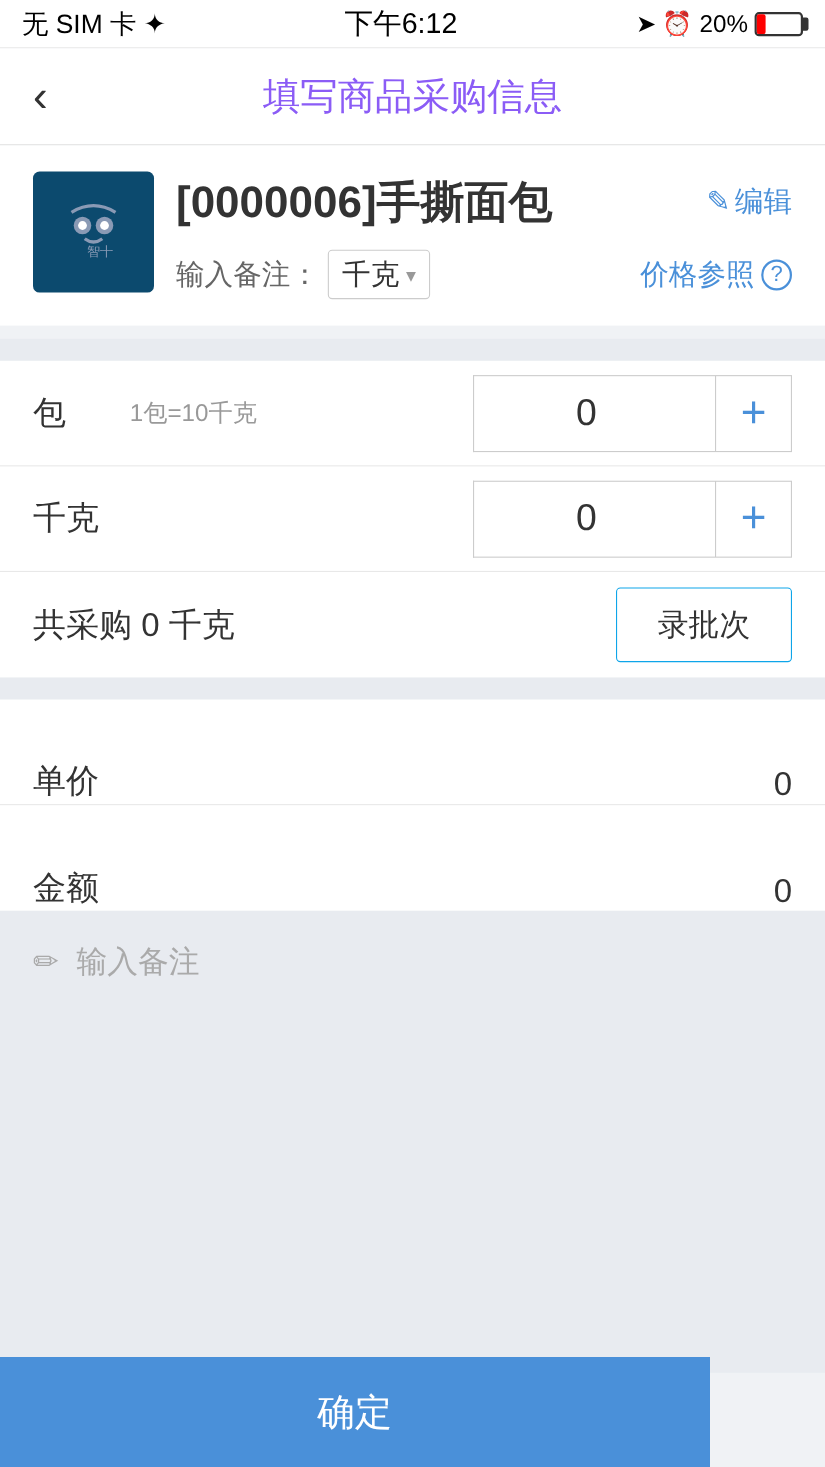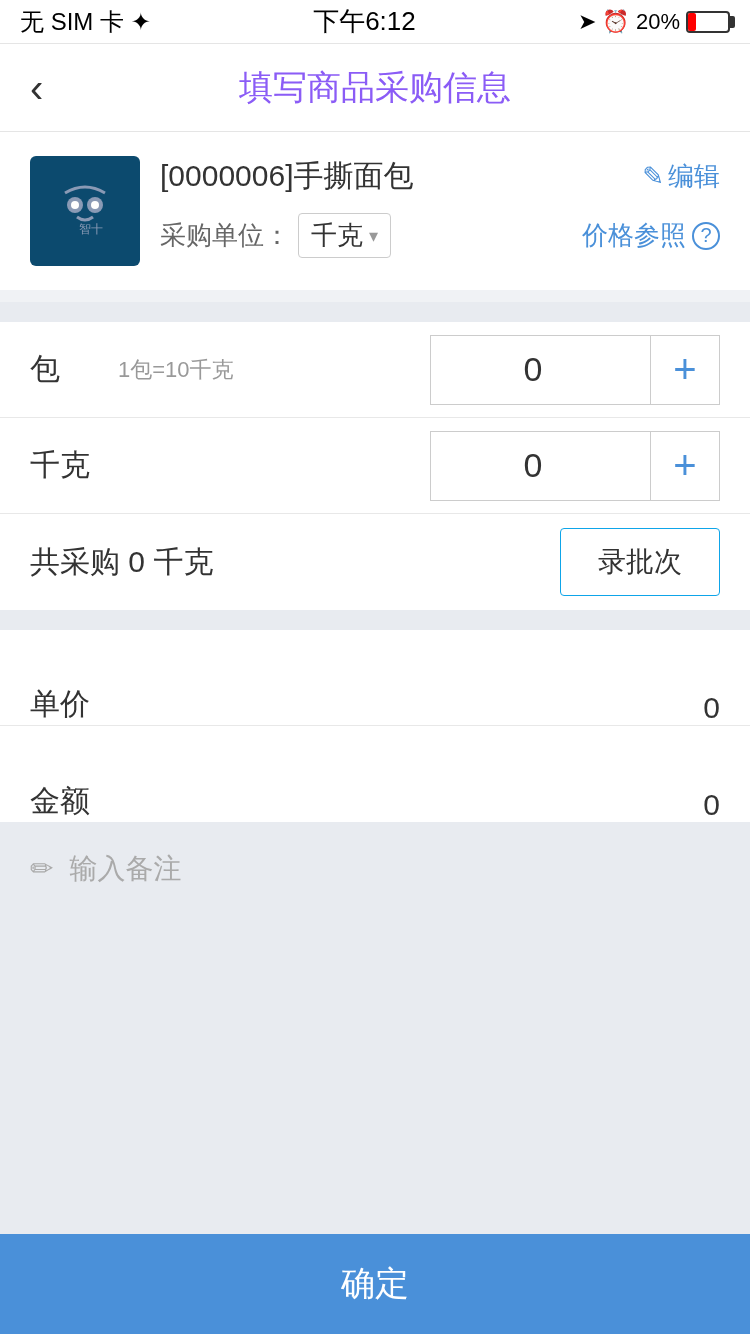--- a/index.html
+++ b/index.html
@@ -102,23 +102,23 @@
       color: #8a9ab5;
     }
     .product-info { flex: 1; }
     .product-name-row {
       display: flex;
       justify-content: space-between;
       align-items: center;
       margin-bottom: 16px;
     }
     .product-name {
-      font-size: 30px;
-      color: #333;
-      font-weight: 400;
+      font-size: 40px;
+      color: #333;
+      font-weight: 700;
     }
     .edit-btn {
       font-size: 26px;
       color: #4a90d9;
       display: flex;
       align-items: center;
       gap: 4px;
       cursor: pointer;
     }
     .purchase-unit-row {
@@ -287,21 +287,21 @@
     .notes-placeholder {
       font-size: 28px;
       color: #aaa;
     }
 
     
     .confirm-btn {
       position: fixed;
       bottom: 0;
       left: 0;
-      width: 750px;
+      width: 645px;
       height: 100px;
       background: #4a90d9;
       color: #fff;
       font-size: 34px;
       display: flex;
       align-items: center;
       justify-content: center;
       cursor: pointer;
       border: none;
       outline: none;
@@ -351,21 +351,21 @@
   <div class="product-info">
     <div class="product-name-row">
       <span class="product-name">[0000006]手撕面包</span>
       <span class="edit-btn">
         <span>✎</span>
         <span>编辑</span>
       </span>
     </div>
     <div class="purchase-unit-row">
       <div style="display:flex;align-items:center;gap:8px;">
-        <span class="purchase-unit-label">采购单位：</span>
+        <span class="purchase-unit-label">输入备注：</span>
         <div class="unit-select">
           <span>千克</span>
           <span style="font-size:18px;color:#999;">▾</span>
         </div>
       </div>
       <div class="price-ref">
         <span>价格参照</span>
         <div class="help-circle">
           <span>?</span>
         </div>

